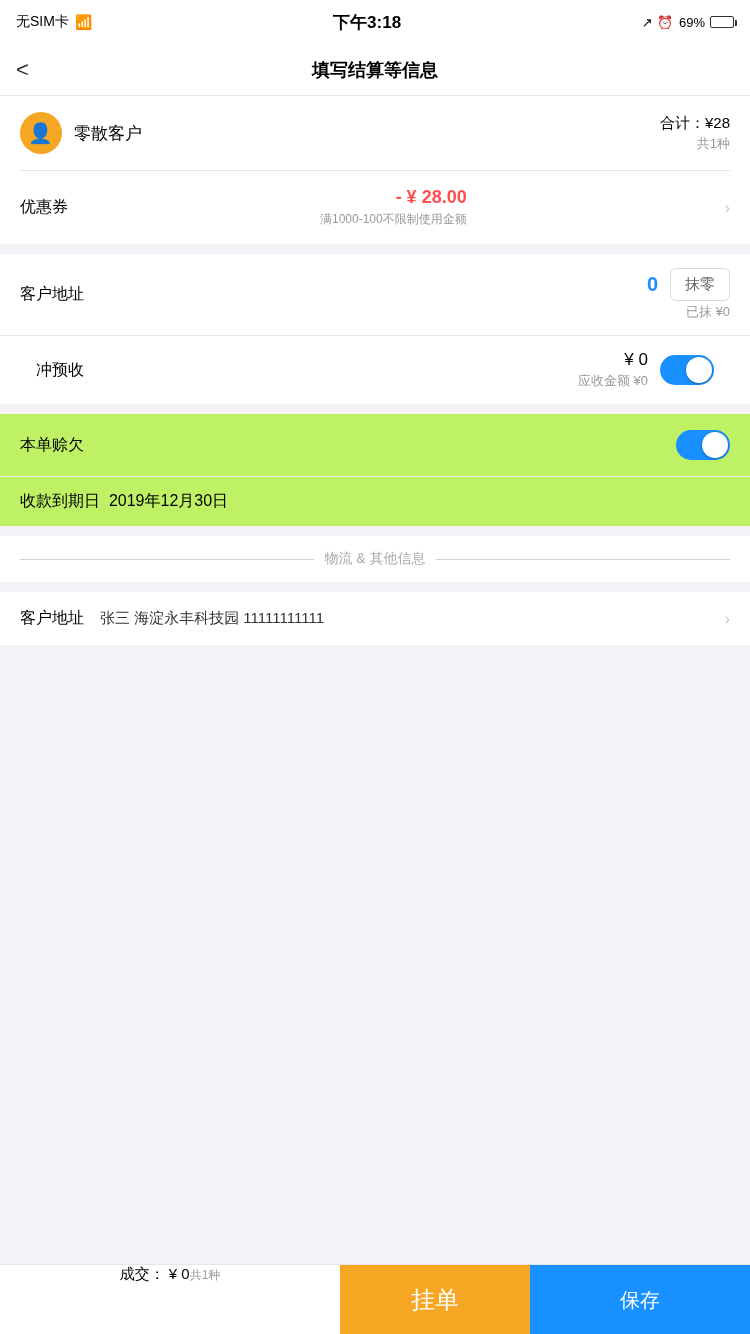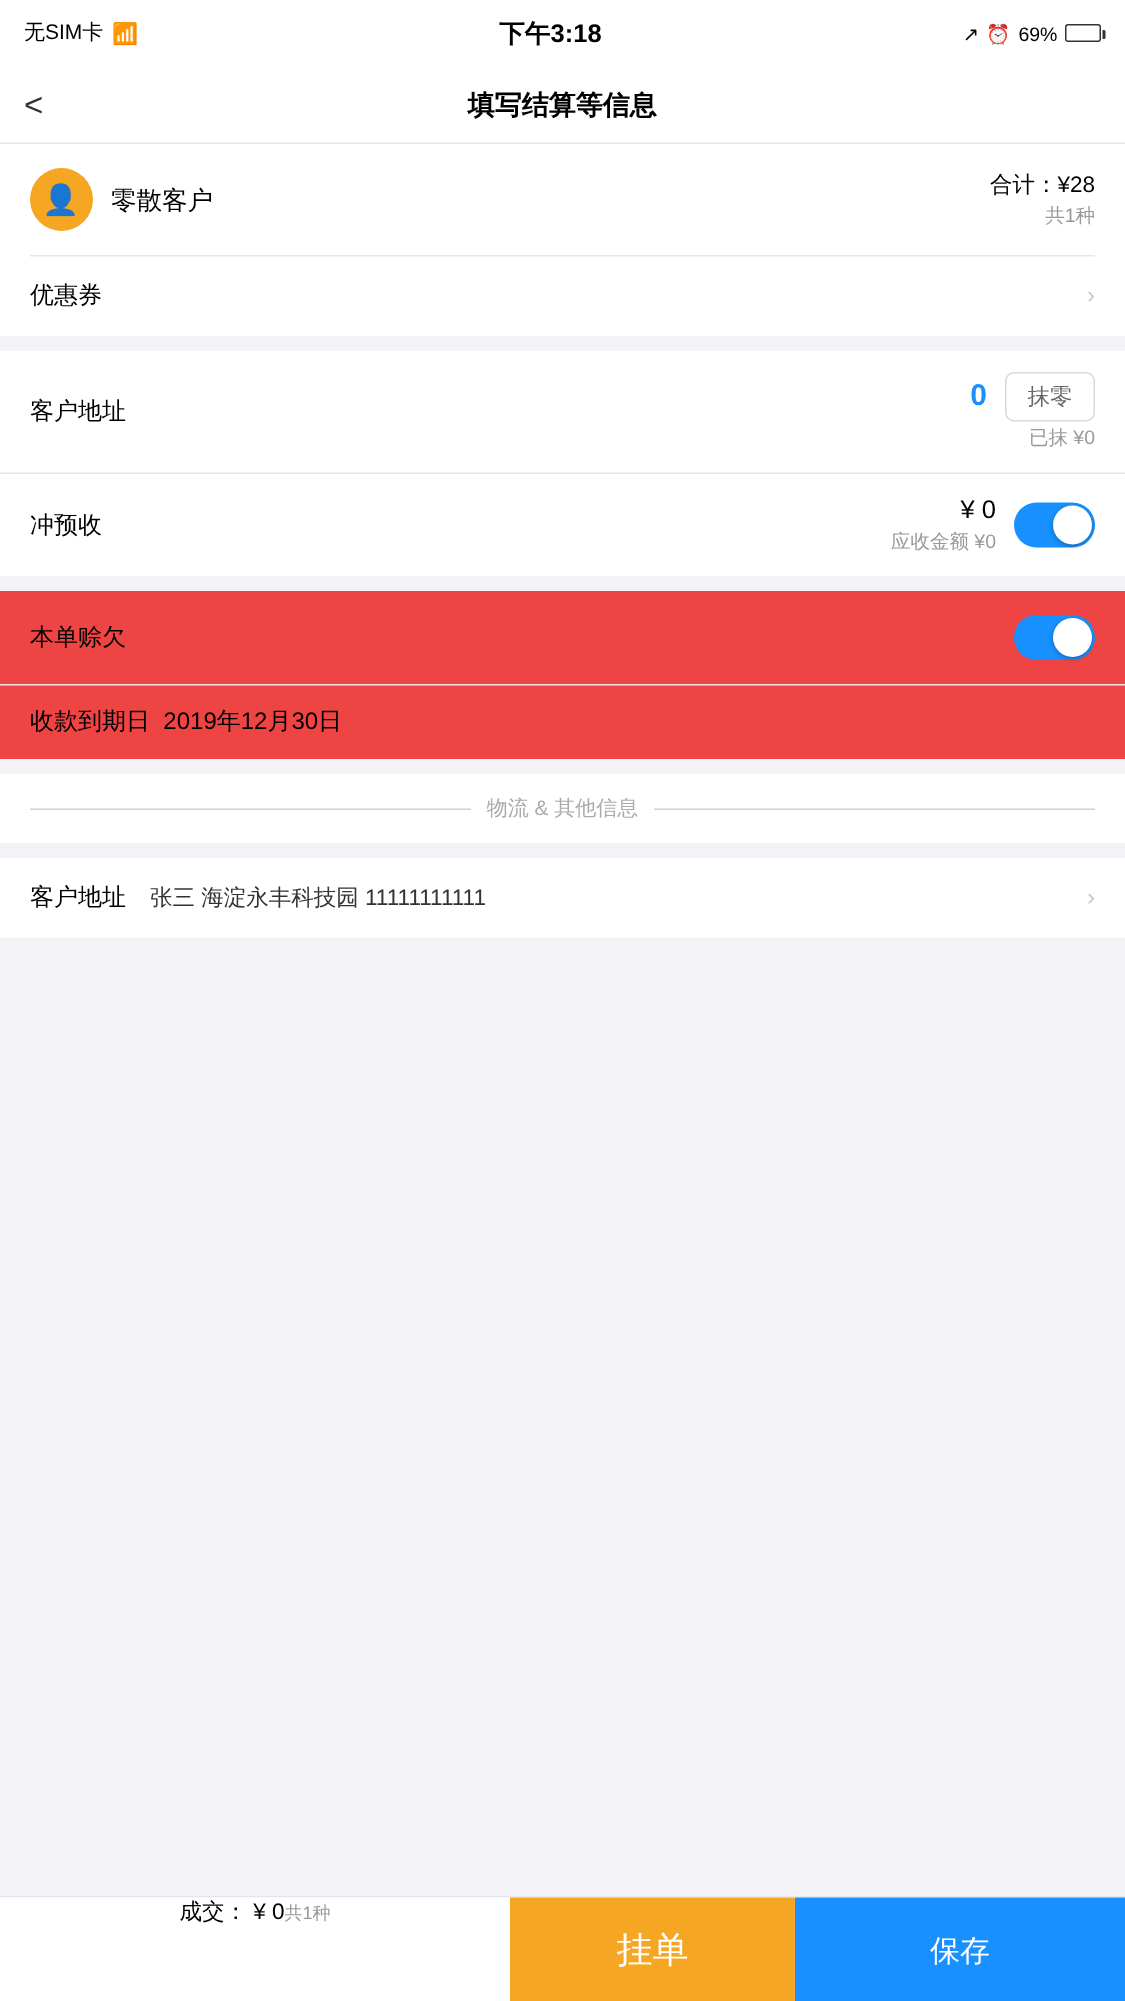--- a/index.html
+++ b/index.html
@@ -118,21 +118,21 @@
     .amount-value { font-size: 20px; font-weight: 600; color: #1890ff; }
     .round-btn {
       border: 1px solid #d9d9d9; border-radius: 6px;
       padding: 6px 14px; font-size: 15px; color: #666; background: #fff;
       cursor: pointer;
     }
     .amount-sub { font-size: 13px; color: #999; text-align: right; margin-top: 2px; }
 
     
     .prepay-row {
-      padding: 14px 20px;
+      padding: 14px 36px;
       display: flex;
       align-items: center;
       justify-content: space-between;
       border-top: 1px solid #e5e5ea;
     }
     .prepay-right { display: flex; align-items: center; gap: 12px; }
     .prepay-amount-col { text-align: right; }
     .prepay-amount { font-size: 17px; font-weight: 500; color: #000; }
     .prepay-sub { font-size: 13px; color: #999; margin-top: 2px; }
 
@@ -141,21 +141,21 @@
       width: 54px; height: 30px; border-radius: 15px; background: #1890ff;
       position: relative; cursor: pointer; flex-shrink: 0;
     }
     .toggle-knob {
       width: 26px; height: 26px; border-radius: 50%; background: #fff;
       position: absolute; top: 2px; right: 2px;
       box-shadow: 0 1px 3px rgba(0,0,0,0.3);
     }
 
     
-    .debt-section { background: #ef4444; margin-bottom: 10px; }
+    .debt-section { background: #bef264; margin-bottom: 10px; }
     .debt-row {
       padding: 16px 20px;
       display: flex; align-items: center; justify-content: space-between;
     }
     .debt-label { font-size: 16px; color: #000; }
 
     .due-row {
       padding: 14px 20px;
       border-top: 1px solid #e5e5ea;
     }
@@ -245,20 +245,24 @@
       <div class="customer-right">
         <div class="total-label">合计：¥28</div>
         <div class="total-count">共1种</div>
       </div>
     </div>
 
     <div class="divider"></div>
 
     <div class="coupon-row">
       <span class="coupon-label">优惠券</span>
+      <div class="coupon-right">
+        <div class="coupon-discount">- ¥ 28.00</div>
+        <div class="coupon-desc">满1000-100不限制使用金额</div>
+      </div>
       <span class="chevron-right">›</span>
     </div>
   </div>
 
   <div class="transaction-section">
 
     <div class="amount-row">
       <span class="row-label">客户地址</span>
       <div style="display:flex; flex-direction:column; align-items:flex-end;">
         <div class="amount-right">

